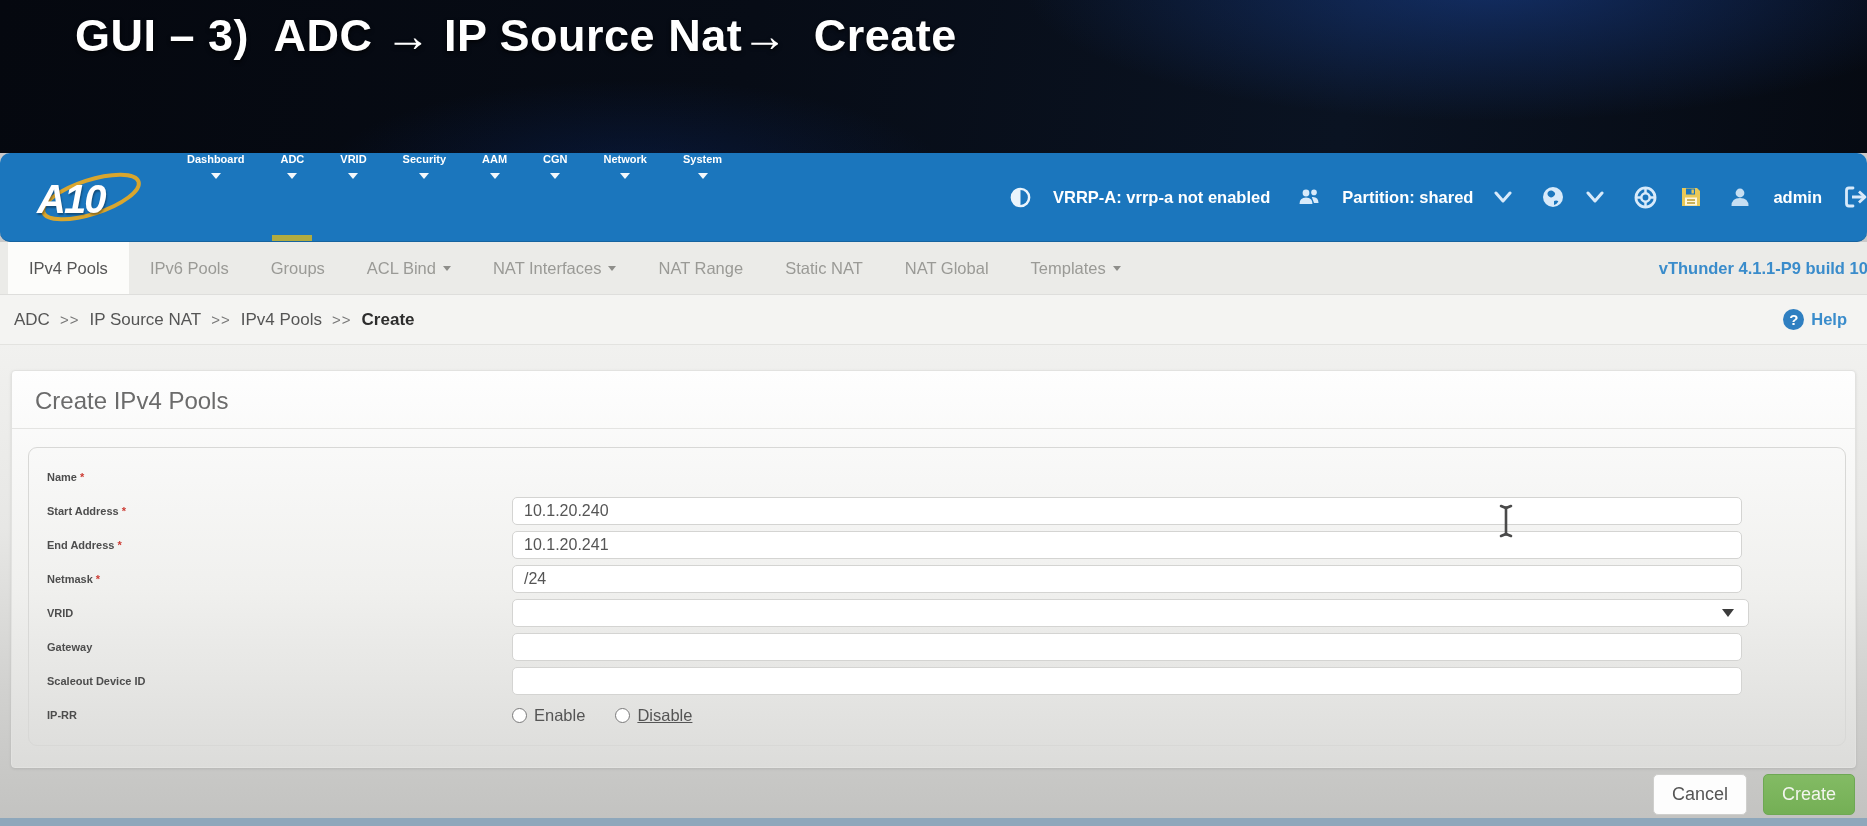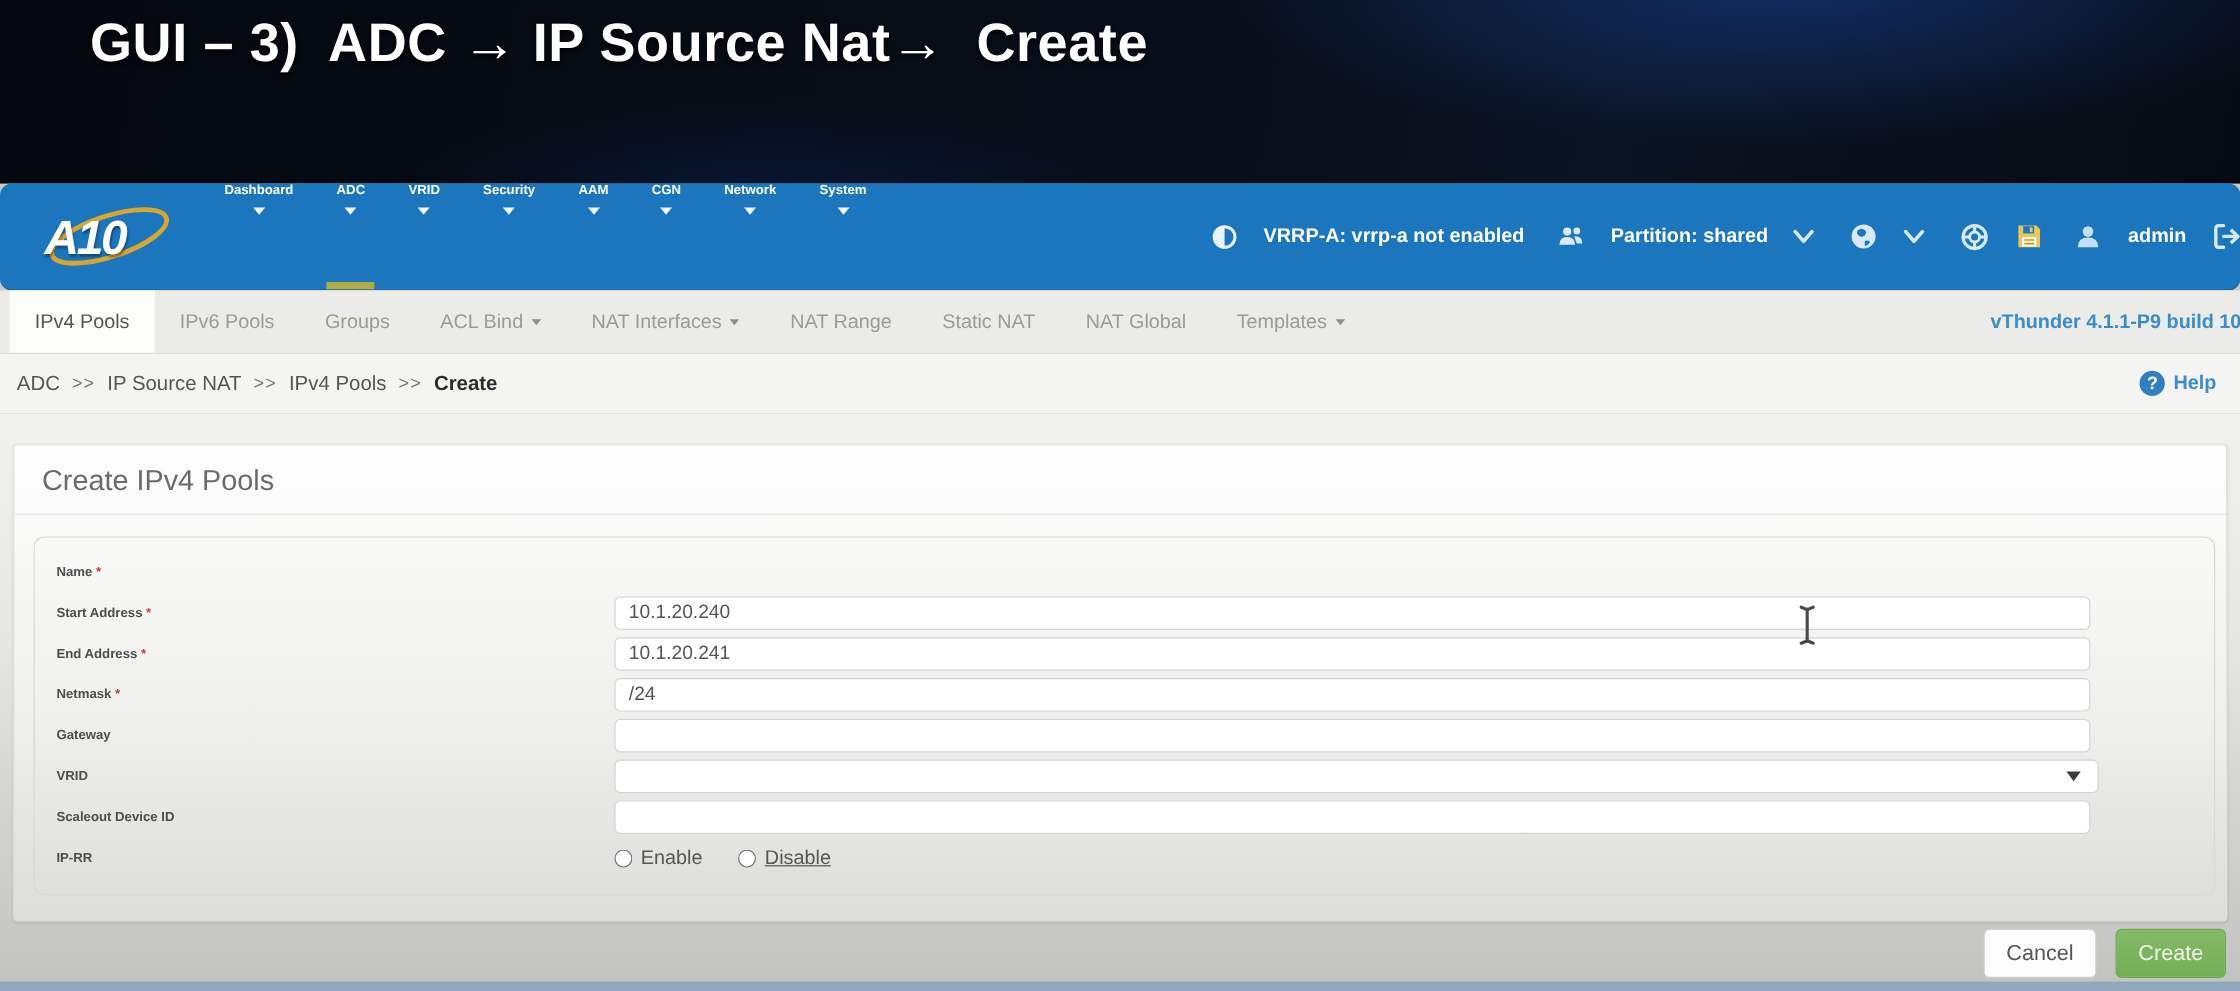--- a/index.html
+++ b/index.html
@@ -326,30 +326,30 @@
         <div class="flabel"><span>End Address</span><span class="req">*</span></div>
         <input class="finput" type="text" value="10.1.20.241" style="">
       </div>
 
       <div class="frow">
         <div class="flabel"><span>Netmask</span><span class="req">*</span></div>
         <input class="finput" type="text" value="/24" style="">
       </div>
 
       <div class="frow">
-        <div class="flabel"><span>Gateway</span></div>
-        <input class="finput" type="text" style="">
-      </div>
-
-      <div class="frow">
         <div class="flabel"><span>VRID</span></div>
         <div class="select-wrap">
           <select class="finput"></select>
           <span class="select-caret"></span>
         </div>
+      </div>
+
+      <div class="frow">
+        <div class="flabel"><span>Gateway</span></div>
+        <input class="finput" type="text" style="">
       </div>
 
       <div class="frow">
         <div class="flabel"><span>Scaleout Device ID</span></div>
         <input class="finput" type="text" style="">
       </div>
 
       <div class="frow">
         <div class="flabel"><span>IP-RR</span></div>
         <div class="radio-group">

